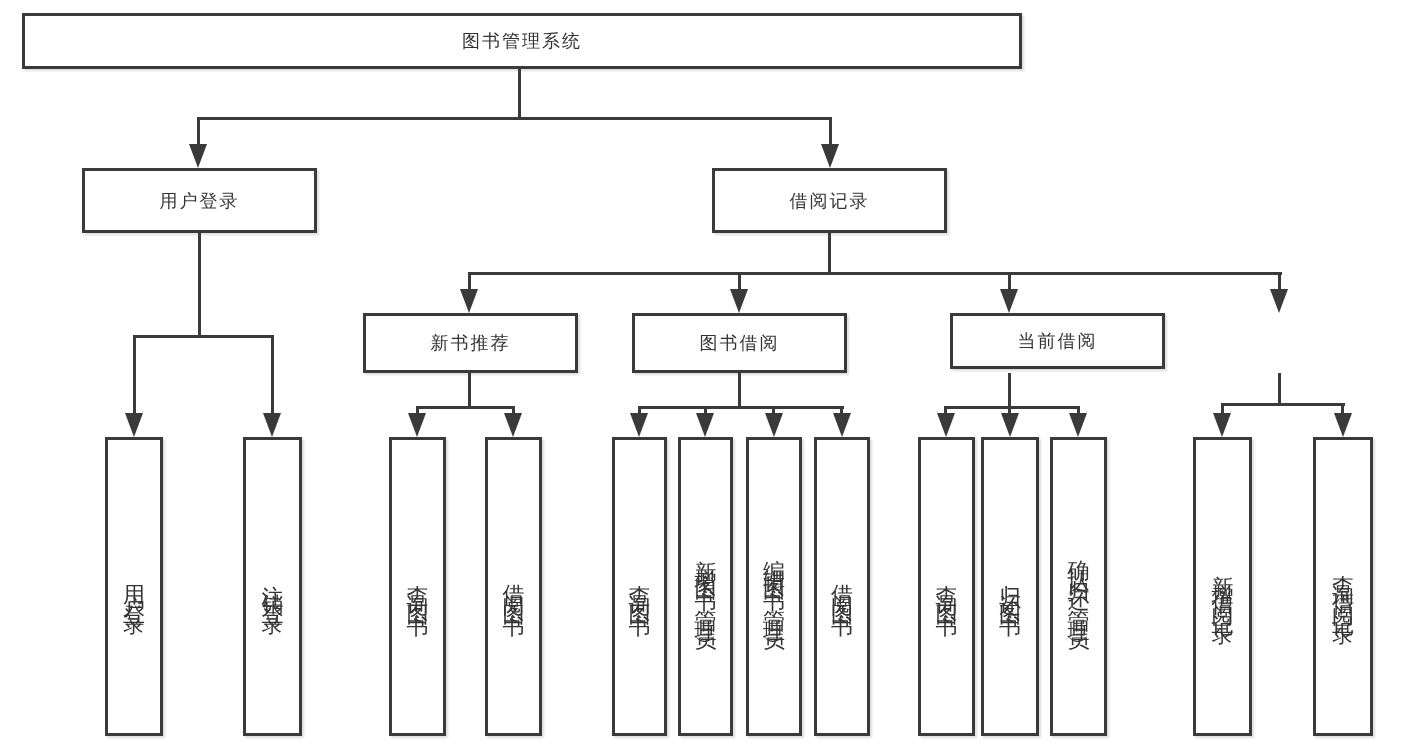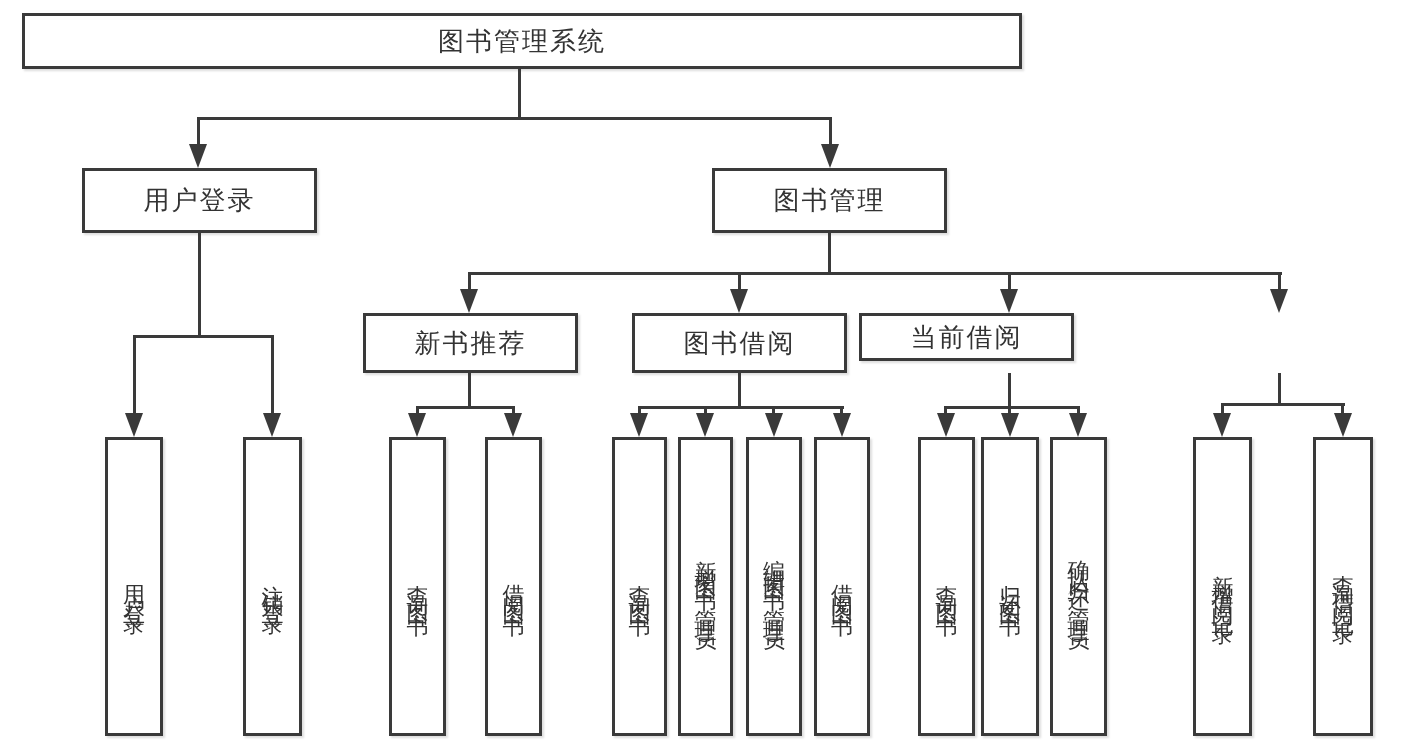--- a/index.html
+++ b/index.html
@@ -16,21 +16,21 @@
     position:absolute;
     box-sizing:border-box;
     border:3px solid var(--line,#3a3a3a);
     background:#ffffff;
     display:flex;
     align-items:center;
     justify-content:center;
     box-shadow:2px 2px 2px rgba(120,120,120,0.25);
   }
   .node.h span {
-    font-size:26px;
+    font-size:18px;
     letter-spacing:2px;
     color:var(--text,#333);
     white-space:nowrap;
   }
   .node.v span {
     writing-mode:vertical-rl;
     font-size:22px;
     letter-spacing:10px;
     line-height:1;
     color:var(--text,#333);
@@ -70,21 +70,21 @@
   <div class="hline" style="left:197px;top:117px;width:634px"></div>
   <div class="vline" style="left:197px;top:117px;height:30px"></div>
   <div class="ahead" style="left:189px;top:144px"></div>
   <div class="vline" style="left:829px;top:117px;height:30px"></div>
   <div class="ahead" style="left:821px;top:144px"></div>
 
   <div class="node h" style="left:82px;top:168px;width:235px;height:65px">
     <span>用户登录</span>
   </div>
   <div class="node h" style="left:712px;top:168px;width:235px;height:65px">
-    <span>图书管理</span>
+    <span>借阅记录</span>
   </div>
 
   <div class="vline" style="left:198px;top:233px;height:104px"></div>
   <div class="hline" style="left:133px;top:335px;width:141px"></div>
   <div class="vline" style="left:133px;top:335px;height:80px"></div>
   <div class="ahead" style="left:125px;top:413px"></div>
   <div class="vline" style="left:271px;top:335px;height:80px"></div>
   <div class="ahead" style="left:263px;top:413px"></div>
 
   <div class="vline" style="left:828px;top:233px;height:42px"></div>
@@ -97,21 +97,21 @@
   <div class="ahead" style="left:1000px;top:289px"></div>
   <div class="vline" style="left:1278px;top:272px;height:20px"></div>
   <div class="ahead" style="left:1270px;top:289px"></div>
 
   <div class="node h" style="left:363px;top:313px;width:215px;height:60px">
     <span>新书推荐</span>
   </div>
   <div class="node h" style="left:632px;top:313px;width:215px;height:60px">
     <span>图书借阅</span>
   </div>
-  <div class="node h" style="left:859px;top:313px;width:215px;height:48px">
+  <div class="node h" style="left:950px;top:313px;width:215px;height:56px">
     <span>当前借阅</span>
   </div>
 
   <div class="vline" style="left:468px;top:373px;height:36px"></div>
   <div class="hline" style="left:416px;top:406px;width:99px"></div>
   <div class="vline" style="left:416px;top:406px;height:9px"></div>
   <div class="ahead" style="left:408px;top:413px"></div>
   <div class="vline" style="left:512px;top:406px;height:9px"></div>
   <div class="ahead" style="left:504px;top:413px"></div>
 

